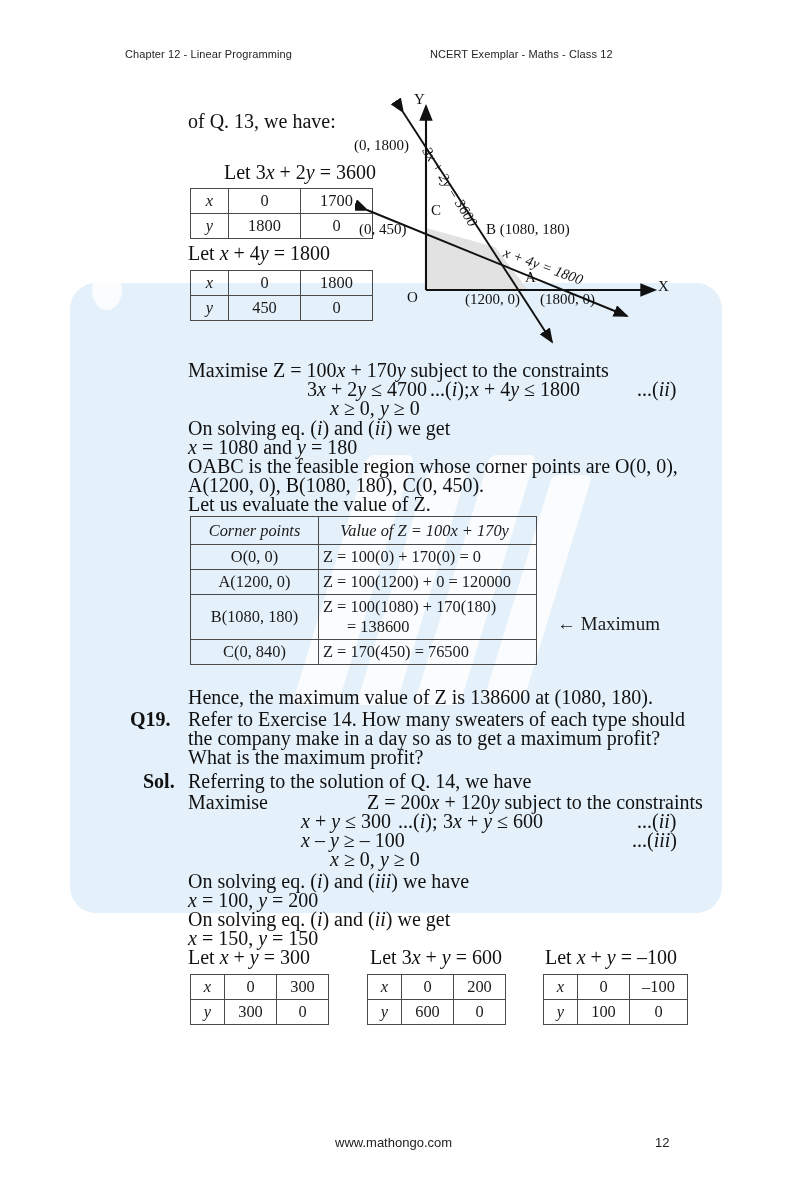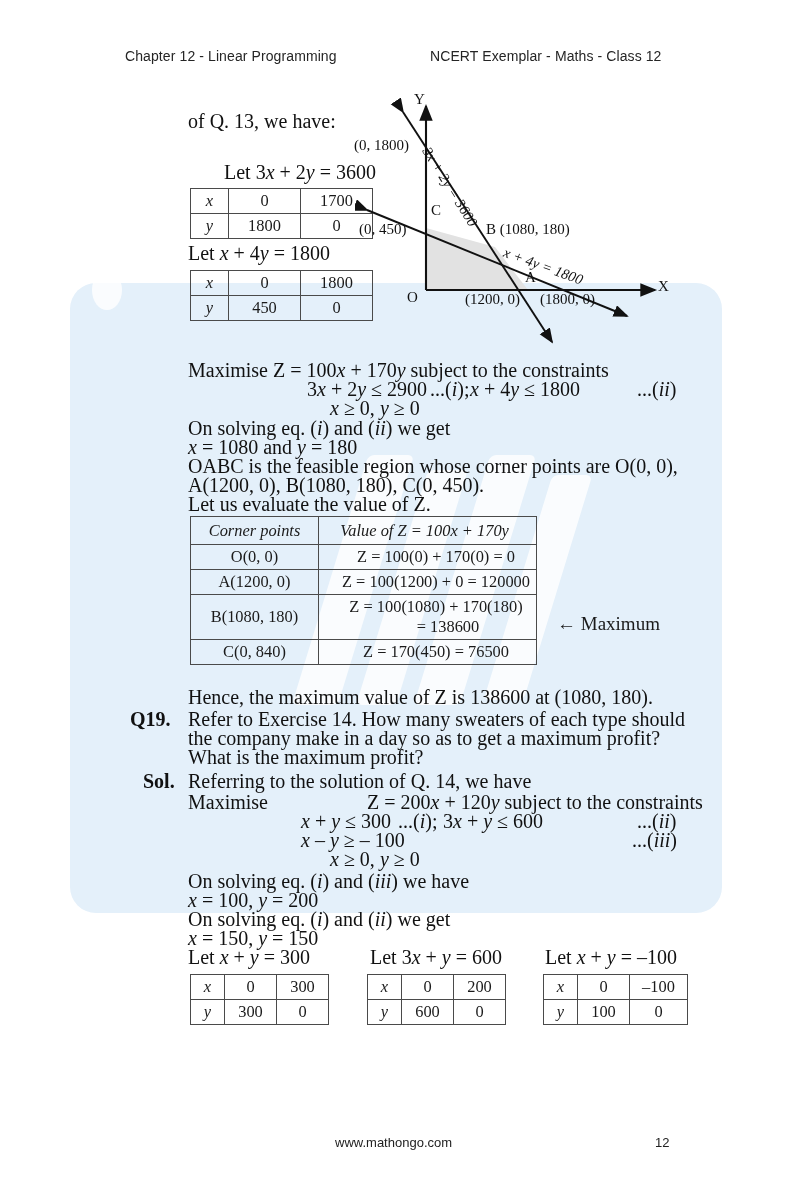--- a/index.html
+++ b/index.html
@@ -37,21 +37,21 @@
   .wm1 { left: 330px; top: 455px; width: 46px; height: 250px; transform: skewX(-17deg); border-radius: 6px; }
   .wm2 { left: 392px; top: 470px; width: 40px; height: 235px; transform: skewX(-17deg); border-radius: 6px; }
   .wm3 { left: 452px; top: 455px; width: 46px; height: 250px; transform: skewX(-17deg); border-radius: 6px; }
   .wm4 { left: 518px; top: 475px; width: 40px; height: 225px; transform: skewX(-17deg); border-radius: 6px; }
   .wm5 { left: 92px;  top: 270px; width: 30px;  height: 40px; border-radius: 50%; }
 
   
   .runhead {
     position: absolute; top: 48px;
     font-family: "Liberation Sans", sans-serif;
-    font-size: 14px; color: #252525; letter-spacing: .1px;
+    font-size: 11px; color: #252525; letter-spacing: .1px;
     z-index: 5;
   }
   .runhead.left  { left: 125px; }
   .runhead.right { left: 430px; }
 
   
   .footer {
     position: absolute; bottom: 45px;
     font-family: "Liberation Sans", sans-serif;
     font-size: 13px; color: #222;
@@ -99,21 +99,21 @@
     border-radius: 16px;
   }
   table.cpt td {
     border: 1.1px solid #4a4a4a;
     font-family: "Liberation Serif", serif;
     font-size: 16.4px;
     padding: 2px 6px;
     vertical-align: middle;
   }
   table.cpt td.c1 { width: 128px; text-align: center; }
-  table.cpt td.c2 { width: 218px; text-align: center; padding-left: 23px; }
+  table.cpt td.c2 { width: 218px; text-align: left; padding-left: 4px; }
   table.cpt tr.hdr td { font-style: italic; text-align: center; height: 28px; }
   table.cpt tr.hdr td.c2 { text-align: center; padding-left: 0; }
 
   .maxnote {
     position: absolute; left: 557px; top: 613px;
     font-size: 19px; z-index: 4; white-space: nowrap;
   }
 
   
   .graph { position: absolute; left: 355px; top: 92px; width: 330px; height: 265px; z-index: 4; }
@@ -214,21 +214,21 @@
     <div class="glbl" style="left:303px;top:186px;">X</div>
 
     <div class="glbl rot1" style="left:78px; top:52px;">3x + 2y = 3600</div>
     <div class="glbl rot2" style="left:152px;top:152px;">x + 4y = 1800</div>
   </div>
 
   <div class="txt" style="left:188px; top:361px;">
     <span>Maximise Z = 100</span><span class="it">x</span><span> + 170</span><span class="it">y</span><span> subject to the constraints</span>
   </div>
   <div class="txt" style="left:307px; top:380px;">
-    <span>3</span><span class="it">x</span><span> + 2</span><span class="it">y</span><span> ≤ 2900</span>
+    <span>3</span><span class="it">x</span><span> + 2</span><span class="it">y</span><span> ≤ 4700</span>
   </div>
   <div class="txt" style="left:430px; top:380px;">
     <span>...(</span><span class="it">i</span><span>);</span>
   </div>
   <div class="txt" style="left:470px; top:380px;">
     <span class="it">x</span><span> + 4</span><span class="it">y</span><span> ≤ 1800</span>
   </div>
   <div class="txt" style="left:637px; top:380px;">
     <span>...(</span><span class="it">ii</span><span>)</span>
   </div>

